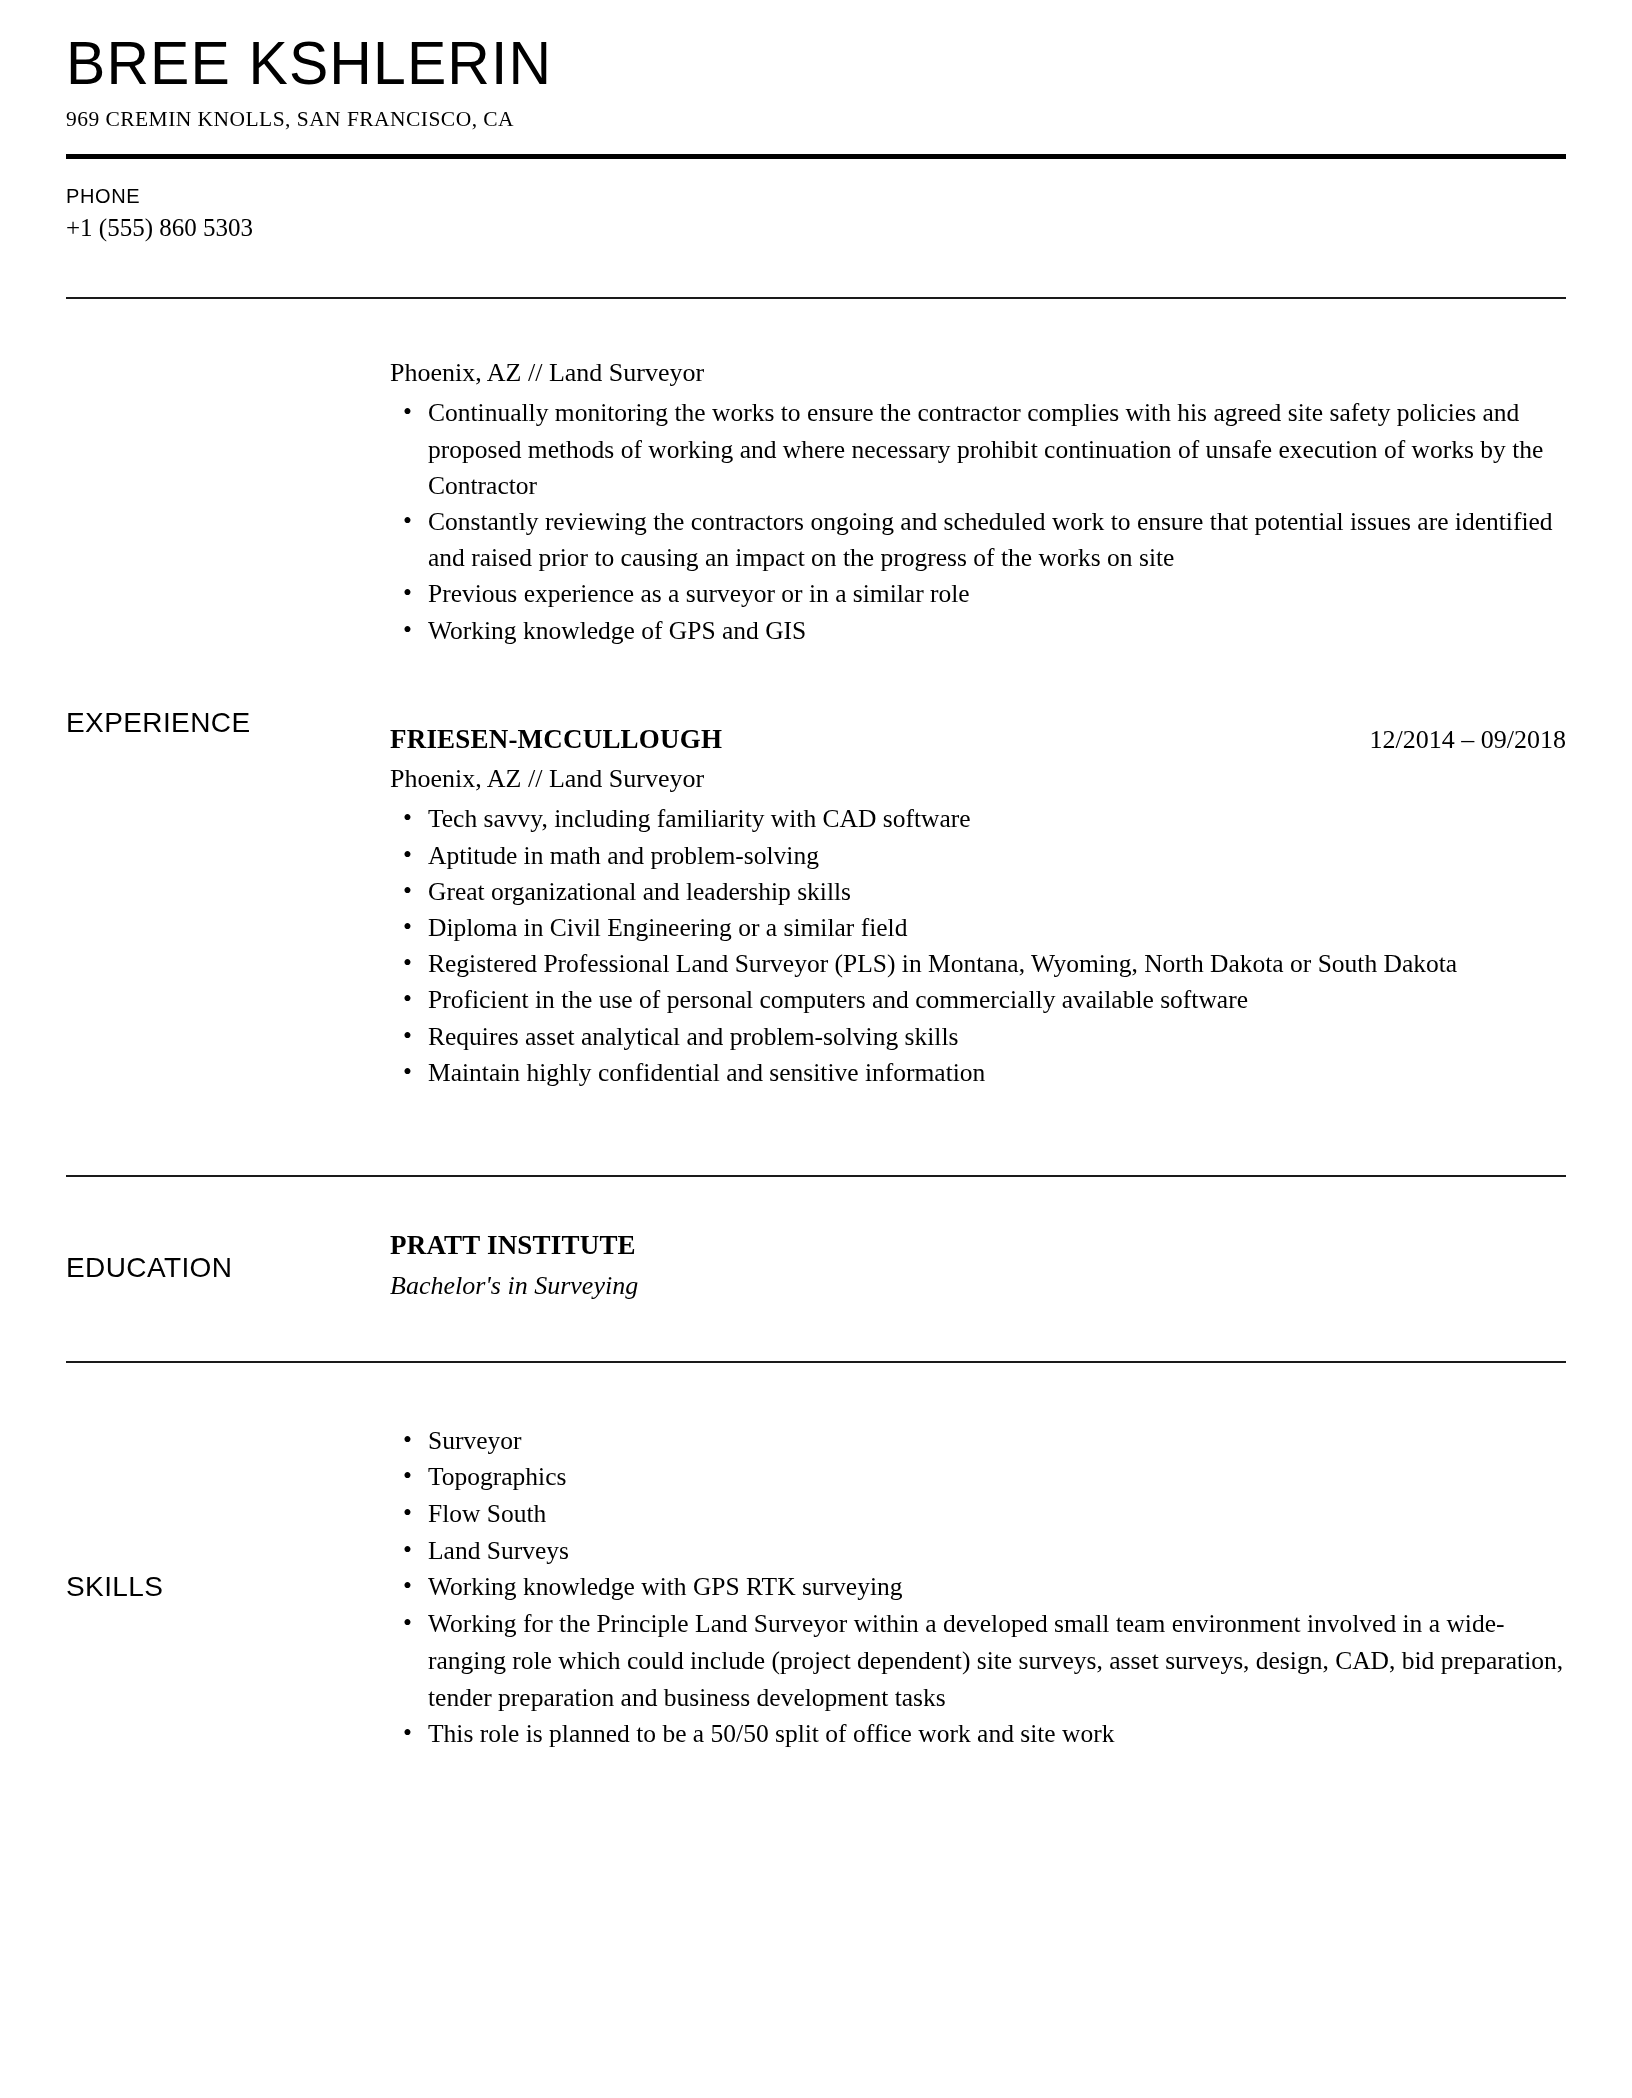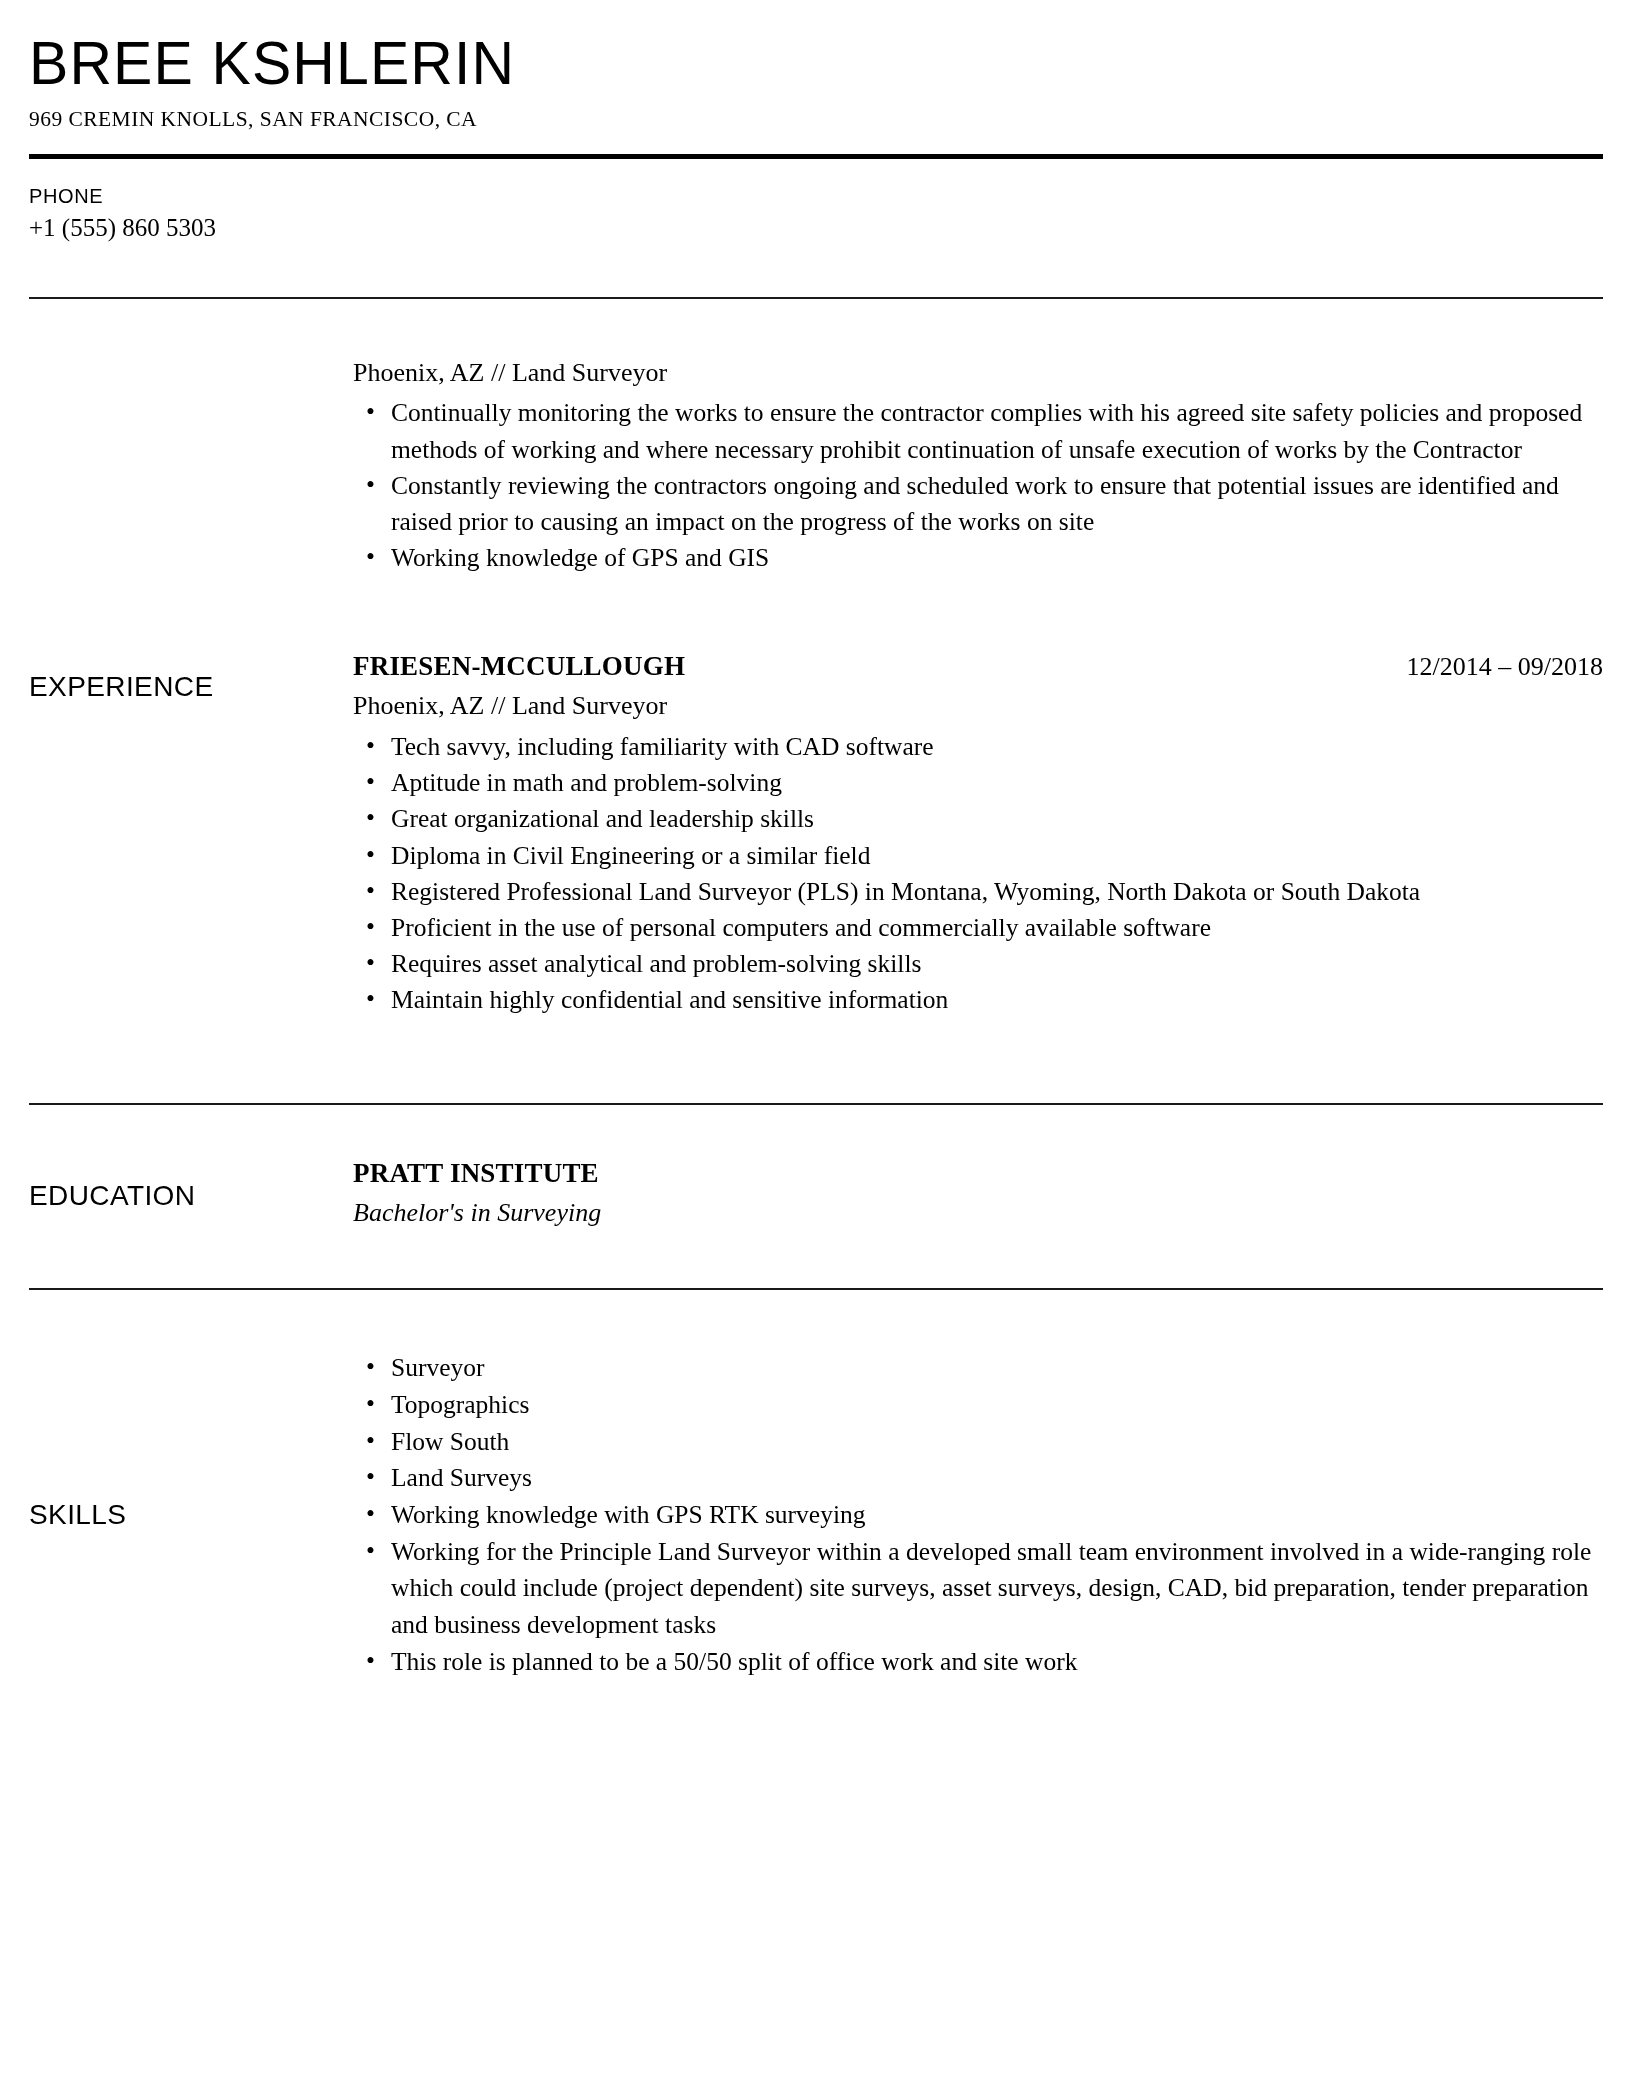--- a/index.html
+++ b/index.html
@@ -13,21 +13,21 @@
     font-family: "Liberation Serif", serif;
     color: #000000;
     -webkit-font-smoothing: antialiased;
   }
 
   .page {
     position: relative;
     width: 1632px;
     height: 1515px;
     box-sizing: border-box;
-    padding: 0 29px;
+    padding: 0 66px;
   }
 
   
   .header {
     padding-top: 30px;
   }
   .full-name {
     font-family: "Liberation Sans", sans-serif;
     font-size: 62px;
     line-height: 1.05;
@@ -182,20 +182,21 @@
 
   <div class="section">
     <div class="section-label">EXPERIENCE</div>
     <div class="section-body">
 
       <div class="entry">
         <div class="subline"><span>Phoenix, AZ // </span><span class="role">Land Surveyor</span></div>
         <ul class="bullets">
           <li>Continually monitoring the works to ensure the contractor complies with his agreed site safety policies and proposed methods of working and where necessary prohibit continuation of unsafe execution of works by the Contractor</li>
           <li>Constantly reviewing the contractors ongoing and scheduled work to ensure that potential issues are identified and raised prior to causing an impact on the progress of the works on site</li>
+          <li>Previous experience as a surveyor or in a similar role</li>
           <li>Working knowledge of GPS and GIS</li>
         </ul>
       </div>
 
       <div class="entry">
         <div class="entry-head">
           <div class="org">FRIESEN-MCCULLOUGH</div>
           <div class="dates">12/2014 – 09/2018</div>
         </div>
         <div class="subline"><span>Phoenix, AZ // </span><span class="role">Land Surveyor</span></div>

